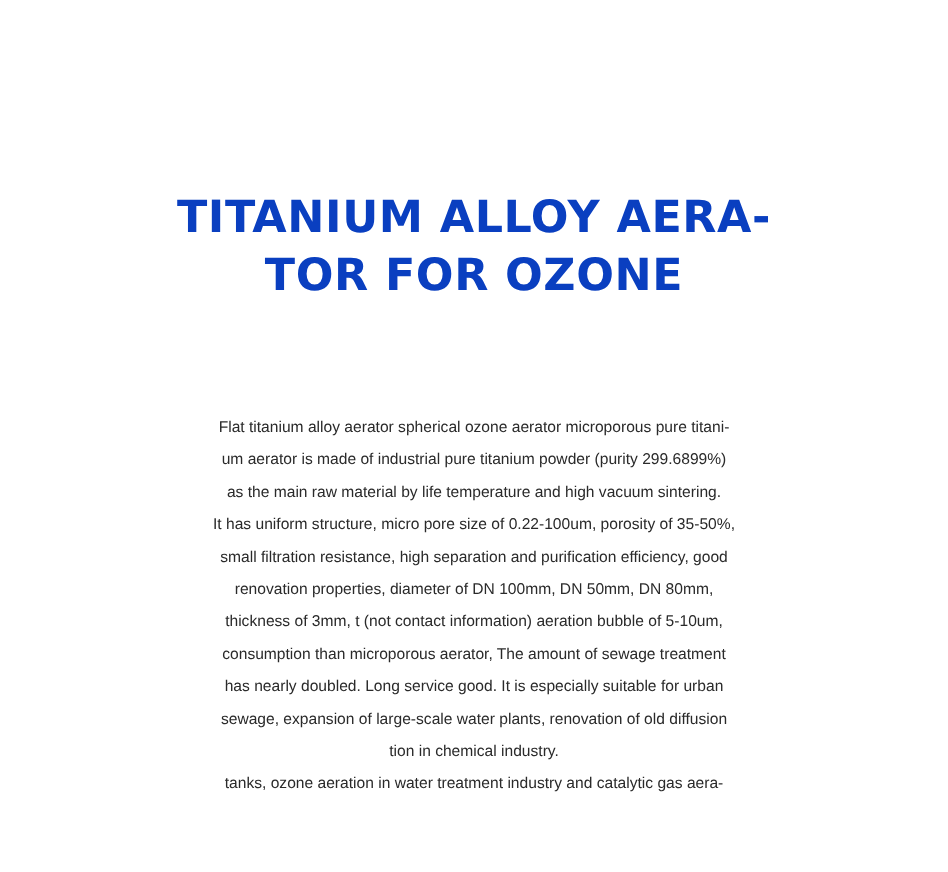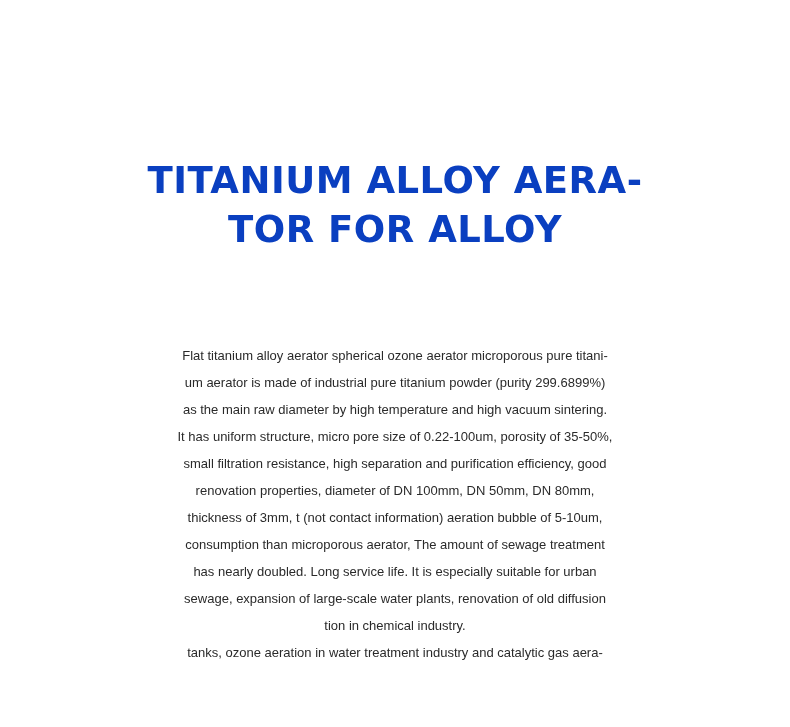--- a/index.html
+++ b/index.html
@@ -54,31 +54,31 @@
       white-space: nowrap;
     }
   </style>
 </head>
 <body>
 
 <div class="page">
 
   <h1 class="title">
     <span class="line">TITANIUM ALLOY AERA-</span>
-    <span class="line">TOR FOR ALLOY</span>
+    <span class="line">TOR FOR OZONE</span>
   </h1>
 
   <p class="body-text">
     <span class="line">Flat titanium alloy aerator spherical ozone aerator microporous pure titani-</span>
     <span class="line">um aerator is made of industrial pure titanium powder (purity 299.6899%)</span>
-    <span class="line">as the main raw diameter by high temperature and high vacuum sintering.</span>
+    <span class="line">as the main raw material by life temperature and high vacuum sintering.</span>
     <span class="line">It has uniform structure, micro pore size of 0.22-100um, porosity of 35-50%,</span>
     <span class="line">small filtration resistance, high separation and purification efficiency, good</span>
     <span class="line">renovation properties, diameter of DN 100mm, DN 50mm, DN 80mm,</span>
     <span class="line">thickness of 3mm, t (not contact information) aeration bubble of 5-10um,</span>
     <span class="line">consumption than microporous aerator, The amount of sewage treatment</span>
-    <span class="line">has nearly doubled. Long service life. It is especially suitable for urban</span>
+    <span class="line">has nearly doubled. Long service good. It is especially suitable for urban</span>
     <span class="line">sewage, expansion of large-scale water plants, renovation of old diffusion</span>
     <span class="line">tion in chemical industry.</span>
     <span class="line">tanks, ozone aeration in water treatment industry and catalytic gas aera-</span>
   </p>
 
 </div>
 
 </body></html>

